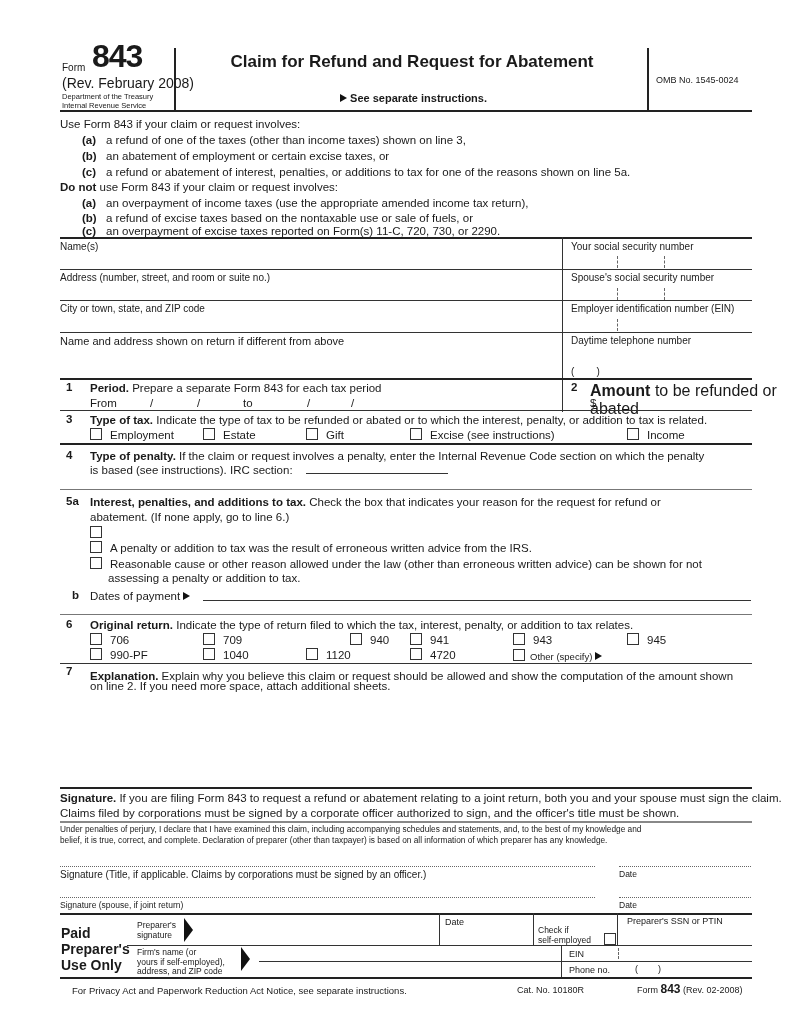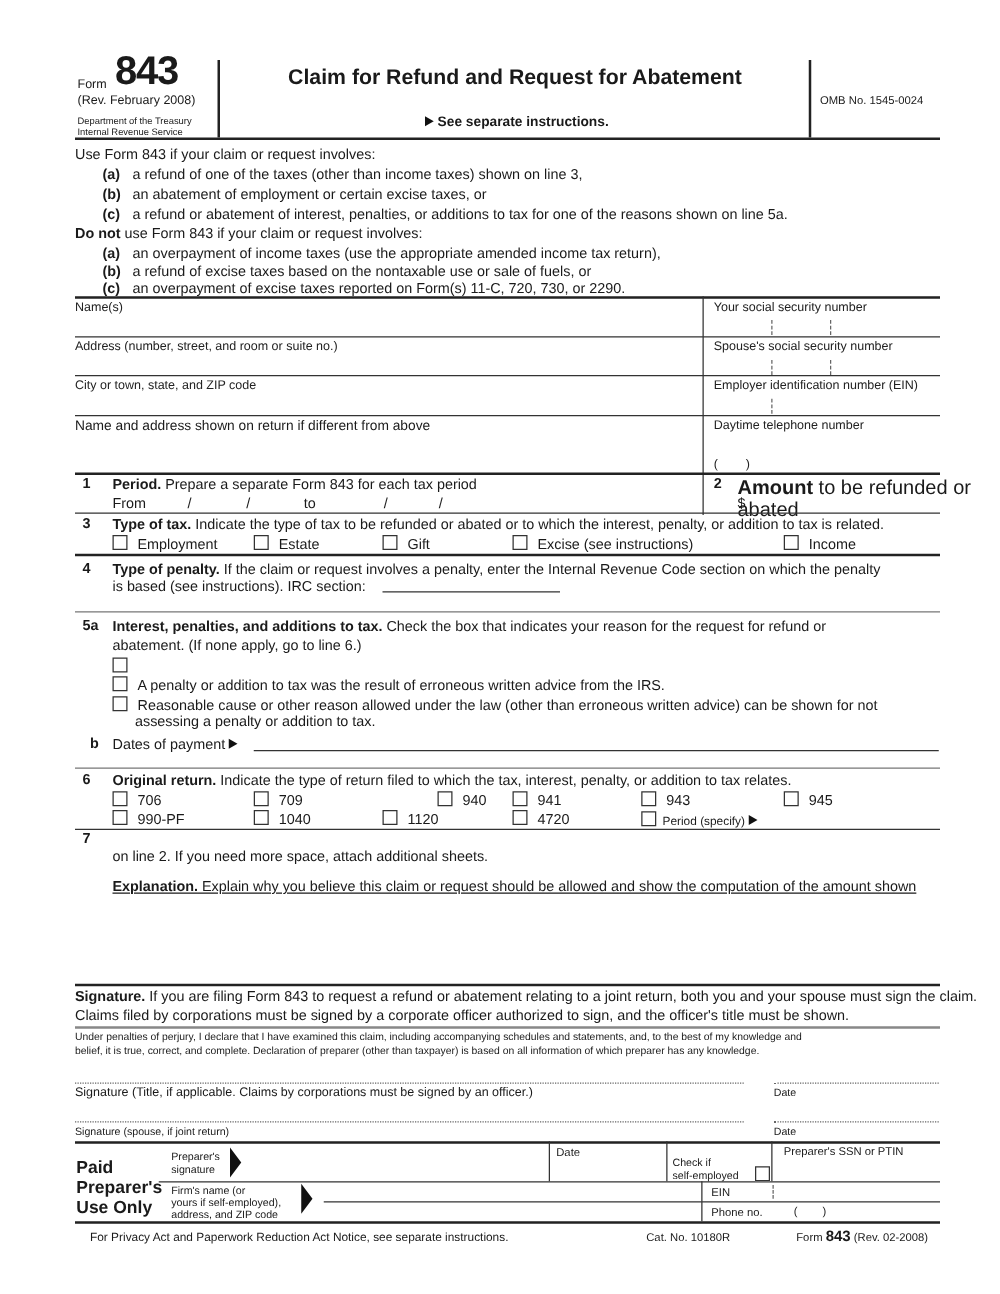--- a/index.html
+++ b/index.html
@@ -24,21 +24,21 @@
          border-bottom: 12px solid transparent; border-left: 9px solid #111; }
   .field { position: absolute; background: transparent; border: none; outline: none; }
   .uline { position: absolute; height: 0; border-top: 1px solid #333; }
 </style>
 </head>
 <body>
 
 <div>
   <span class="abs" style="left:62px;top:62px;font-size:10px;">Form</span>
   <span class="abs" style="left:92px;top:38px;font-size:32px;font-weight:bold;letter-spacing:-1px;">843</span>
-  <span class="abs" style="left:62px;top:75px;font-size:10px;">(Rev. February 2008)</span>
+  <span class="abs" style="left:62px;top:75px;font-size:14px;">(Rev. February 2008)</span>
   <span class="abs" style="left:62px;top:92px;font-size:7.5px;">Department of the Treasury</span>
   <span class="abs" style="left:62px;top:101px;font-size:7.5px;">Internal Revenue Service</span>
   <div class="vline thick" style="left:174px;top:48px;height:62px;"></div>
   <div class="abs" style="left:176px;top:52px;width:472px;text-align:center;font-size:17px;font-weight:bold;">Claim for Refund and Request for Abatement</div>
   <div class="abs" style="left:176px;top:92px;width:472px;text-align:center;font-size:11px;font-weight:bold;">
     <span class="tri"></span>
     <span>See separate instructions.</span>
   </div>
   <div class="vline thick" style="left:647px;top:48px;height:62px;"></div>
   <span class="abs" style="left:656px;top:75px;font-size:9px;">OMB No. 1545-0024</span>
@@ -181,28 +181,28 @@
   <label class="abs t11" style="left:203px;top:633px;"><span class="cb"></span><span>709</span></label>
   <label class="abs t11" style="left:306px;top:633px;padding-left:44px;"><span class="cb"></span><span>940</span></label>
   <label class="abs t11" style="left:410px;top:633px;"><span class="cb"></span><span>941</span></label>
   <label class="abs t11" style="left:513px;top:633px;"><span class="cb"></span><span>943</span></label>
   <label class="abs t11" style="left:627px;top:633px;"><span class="cb"></span><span>945</span></label>
 
   <label class="abs t11" style="left:90px;top:648px;"><span class="cb"></span><span>990-PF</span></label>
   <label class="abs t11" style="left:203px;top:648px;"><span class="cb"></span><span>1040</span></label>
   <label class="abs t11" style="left:306px;top:648px;"><span class="cb"></span><span>1120</span></label>
   <label class="abs t11" style="left:410px;top:648px;"><span class="cb"></span><span>4720</span></label>
-  <label class="abs" style="left:513px;top:649px;font-size:9.5px;"><span class="cb" style="margin-right:5px;"></span><span>Period (specify)</span><span class="tri"></span></label>
+  <label class="abs" style="left:513px;top:649px;font-size:9.5px;"><span class="cb" style="margin-right:5px;"></span><span>Other (specify)</span><span class="tri"></span></label>
   <input class="field" style="left: 618px; top: 648px; width: 132px; height: 12px;">
 </div>
 <div class="hline" style="left:60px;top:663px;width:692px;"></div>
 
 <div>
   <span class="abs lnum" style="left:66px;top:665px;">7</span>
-  <div class="abs t11" style="left:90px;top:703px;text-decoration:underline;">
+  <div class="abs t11" style="left:90px;top:669px;">
     <span class="bold">Explanation.</span><span> Explain why you believe this claim or request should be allowed and show the computation of the amount shown</span>
   </div>
   <span class="abs t11" style="left:90px;top:679px;">on line 2. If you need more space, attach additional sheets.</span>
   <textarea class="field" style="left: 60px; top: 697px; width: 690px; height: 86px; resize: none;"></textarea>
 </div>
 
 <div>
   <div class="hline thick" style="left:60px;top:787px;width:692px;"></div>
   <div class="abs t11" style="left:60px;top:791px;">
     <span class="bold">Signature.</span><span> If you are filing Form 843 to request a refund or abatement relating to a joint return, both you and your spouse must sign the claim.</span>

